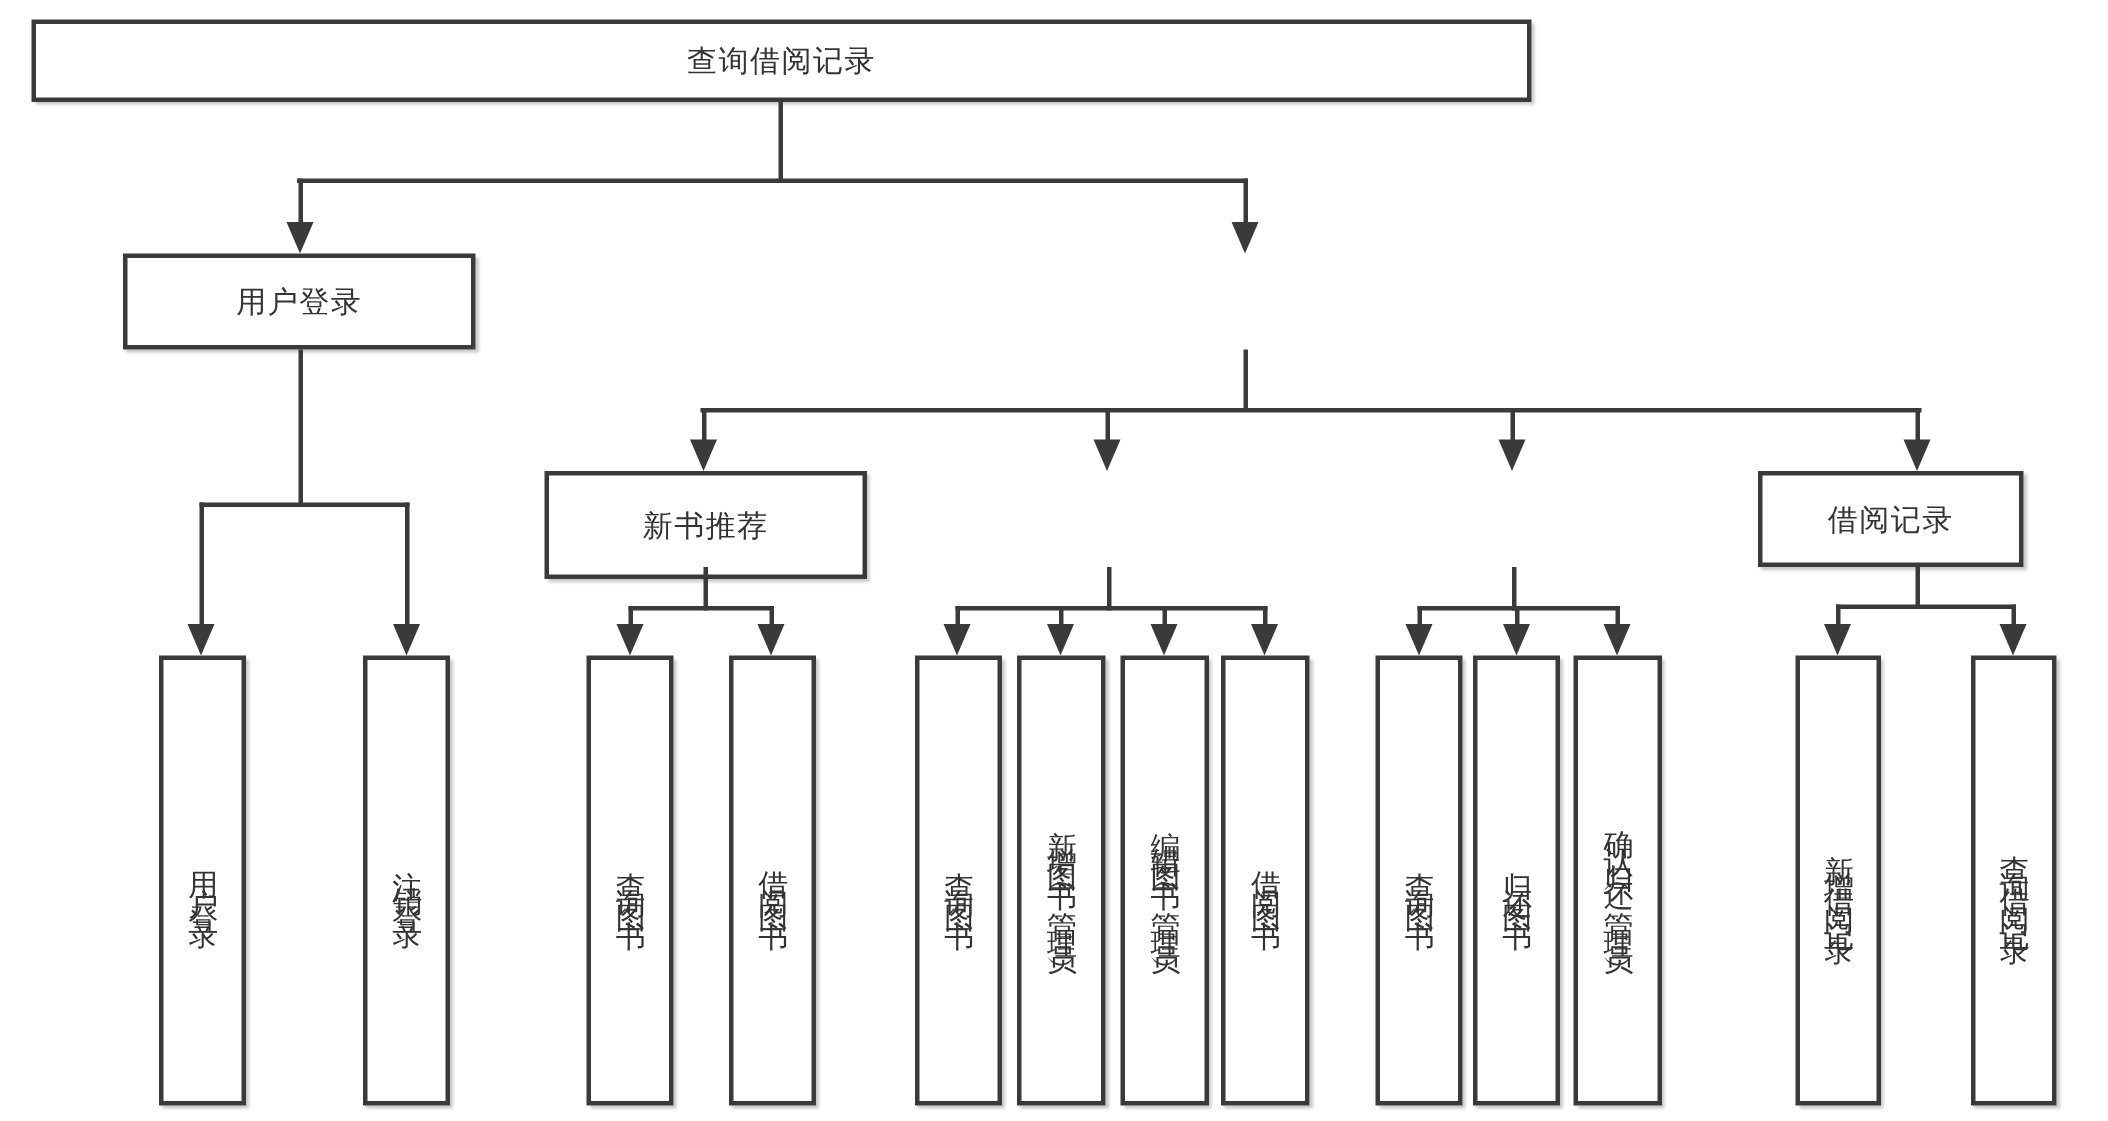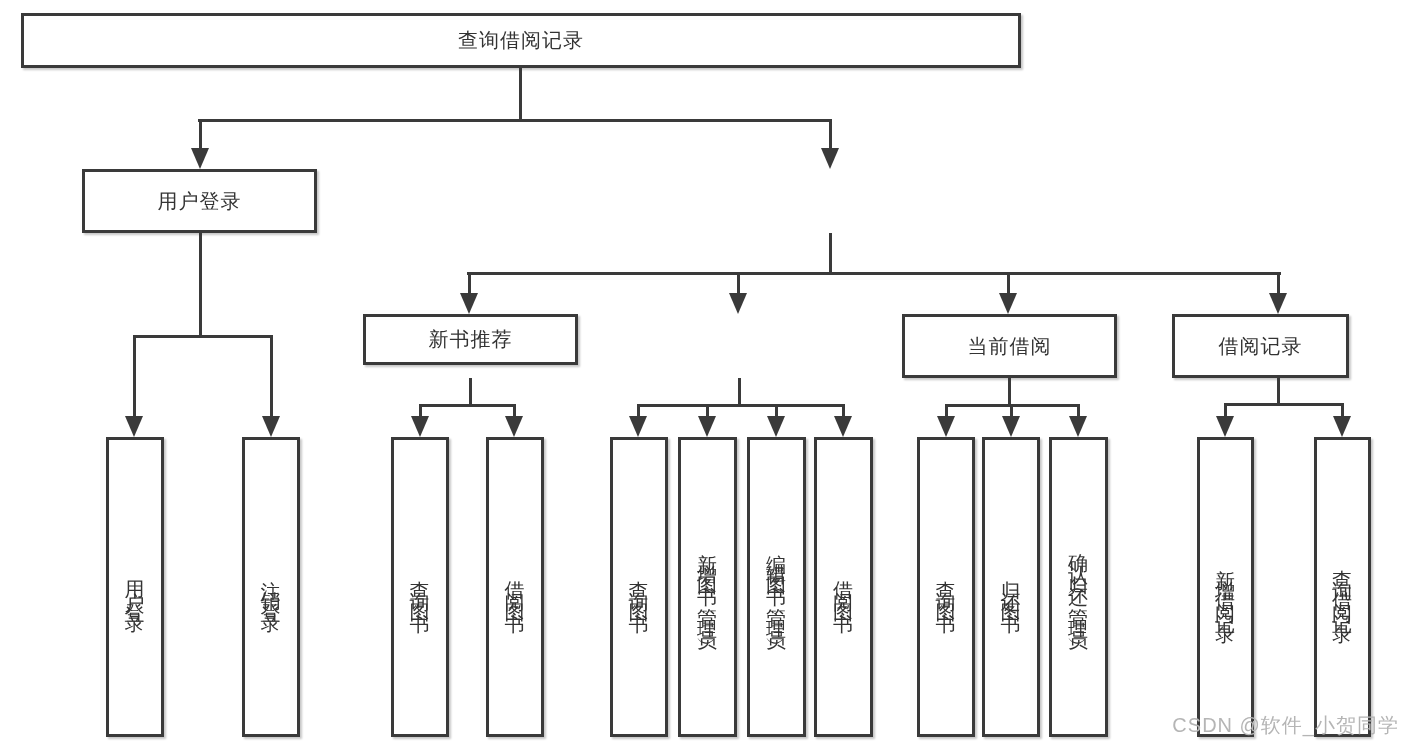--- a/index.html
+++ b/index.html
@@ -87,22 +87,21 @@
   <div class="hline" style="left:467px;top:272px;width:814px;"></div>
   <div class="vline" style="left:468px;top:272px;height:24px;"></div>
   <div class="arrow" style="left:460px;top:293px;"></div>
   <div class="vline" style="left:737px;top:272px;height:24px;"></div>
   <div class="arrow" style="left:729px;top:293px;"></div>
   <div class="vline" style="left:1007px;top:272px;height:24px;"></div>
   <div class="arrow" style="left:999px;top:293px;"></div>
   <div class="vline" style="left:1277px;top:272px;height:24px;"></div>
   <div class="arrow" style="left:1269px;top:293px;"></div>
 
-  <div class="node" style="left:363px;top:314px;width:215px;height:51px;">新书推荐</div>
-  <div class="node" style="left:902px;top:314px;width:215px;height:64px;">当前借阅</div>
+  <div class="node" style="left:363px;top:314px;width:215px;height:72px;">新书推荐</div>
   <div class="node" style="left:1172px;top:314px;width:177px;height:64px;">借阅记录</div>
 
   <div class="vline" style="left:469px;top:378px;height:29px;"></div>
   <div class="hline" style="left:419px;top:404px;width:97px;"></div>
   <div class="vline" style="left:419px;top:404px;height:14px;"></div>
   <div class="arrow" style="left:411px;top:416px;"></div>
   <div class="vline" style="left:513px;top:404px;height:14px;"></div>
   <div class="arrow" style="left:505px;top:416px;"></div>
 
   <div class="vline" style="left:738px;top:378px;height:29px;"></div>
@@ -169,15 +168,14 @@
     <span>确认归还（管理员）</span>
   </div>
 
   <div class="leaf" style="left:1197px;width:57px;">
     <span>新增借阅记录</span>
   </div>
   <div class="leaf" style="left:1314px;width:57px;">
     <span>查询借阅记录</span>
   </div>
 
-  <div class="watermark">CSDN @软件_小贺同学</div>
 
 </div>
 
 </body></html>

